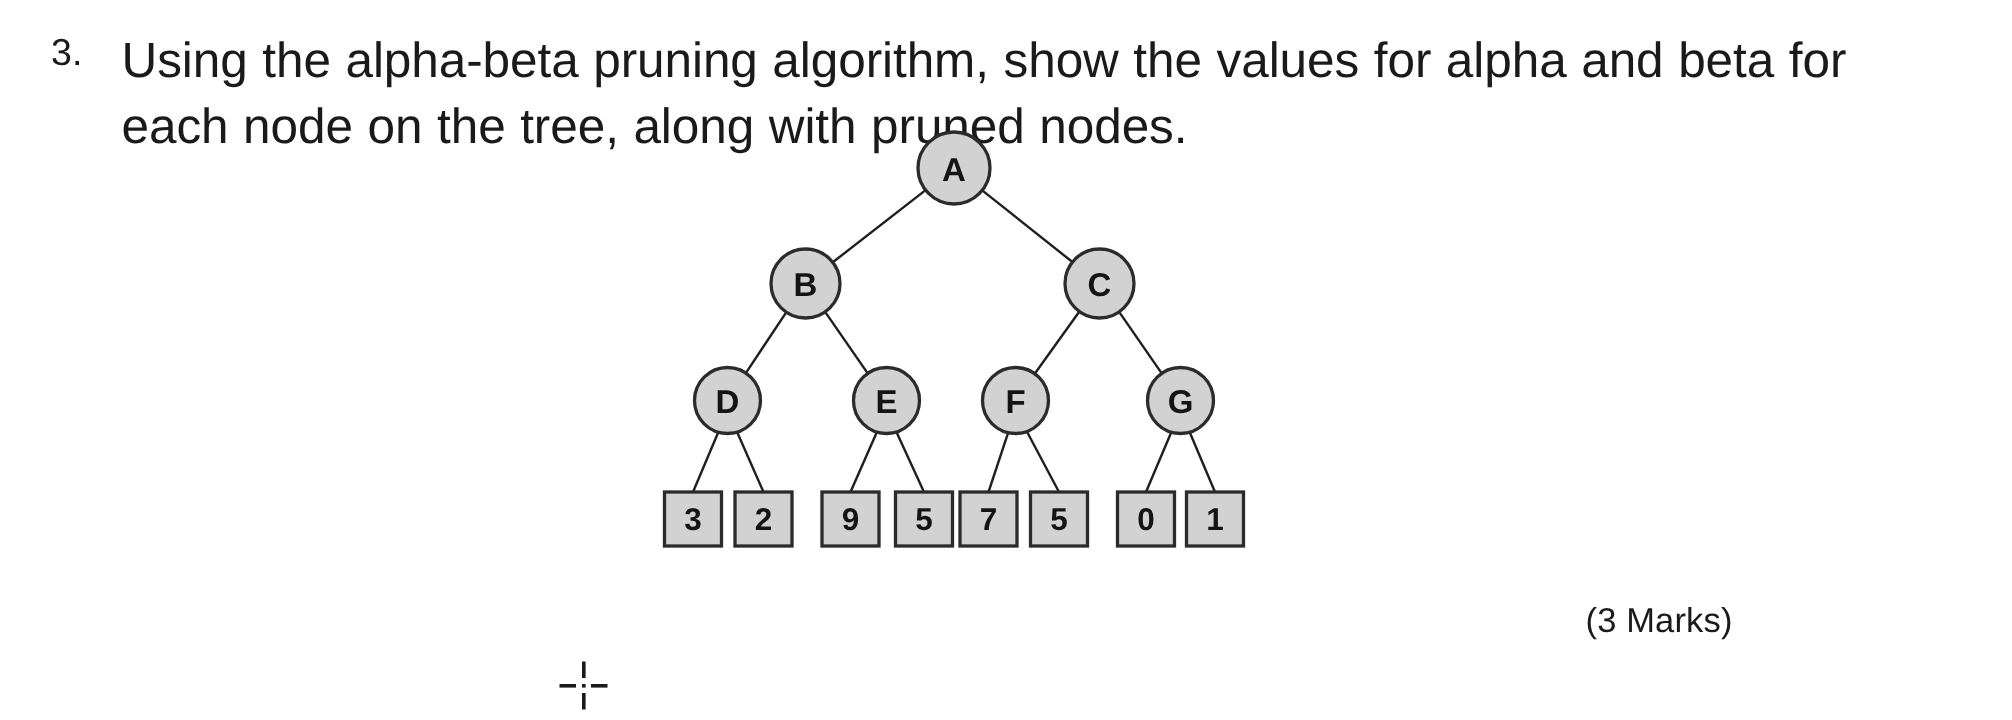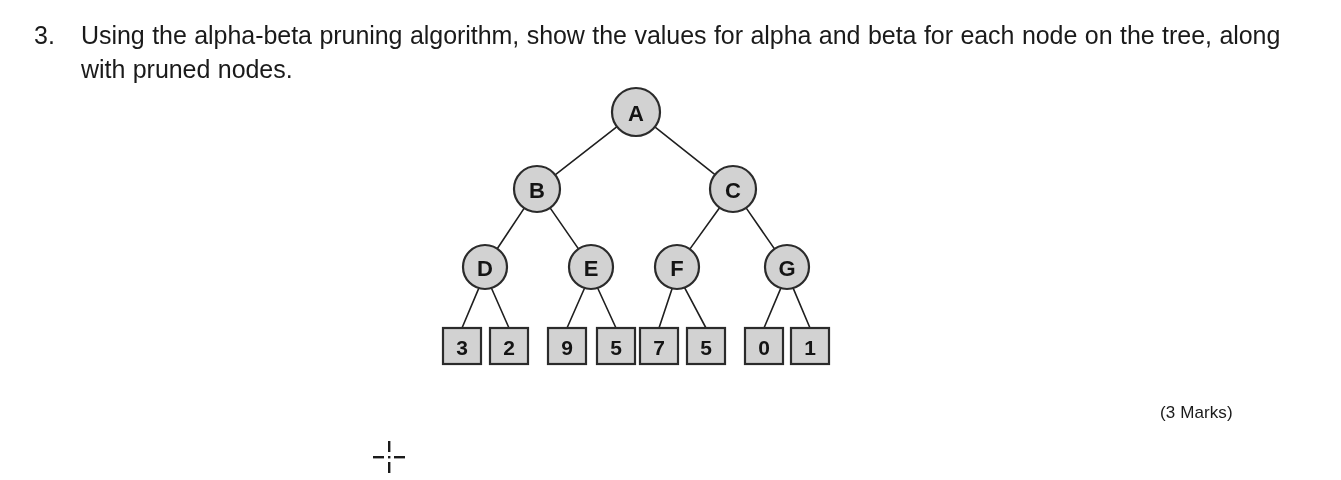--- a/index.html
+++ b/index.html
@@ -28,33 +28,33 @@
     align-items: flex-start;
   }
   #question-number {
     font-size: 25px;
     line-height: 34px;
     letter-spacing: 0.1px;
     flex: 0 0 auto;
     width: 47px;
   }
   #question-text {
-    font-size: 25px;
-    line-height: 34px;
+    font-size: 33px;
+    line-height: 44px;
     letter-spacing: -0.05px;
     flex: 1 1 auto;
     word-spacing: 0.6px;
   }
 
   
   #marks {
     position: absolute;
-    left: 1160px;
+    left: 1057px;
     top: 398px;
-    font-size: 17px;
+    font-size: 23px;
     line-height: 30px;
     letter-spacing: 0.1px;
   }
 
   
   #tree-diagram {
     position: absolute;
     left: 0px;
     top: 0px;
     width: 1341px;

